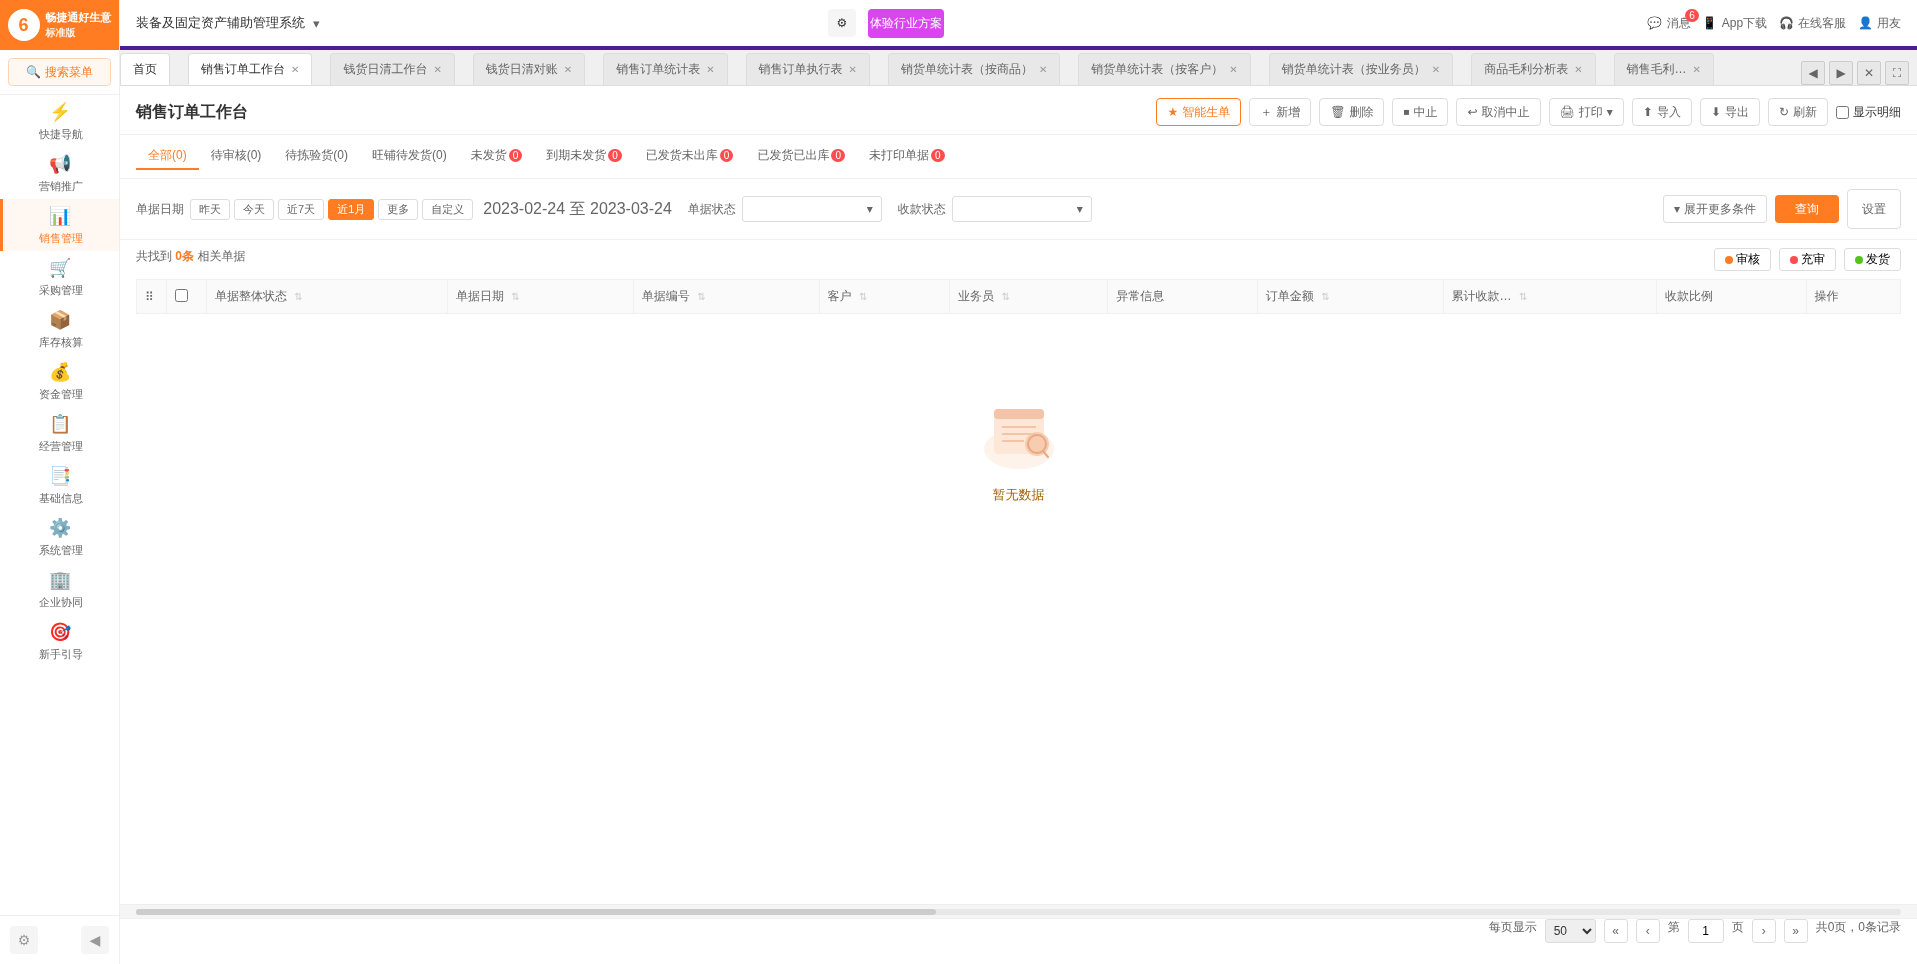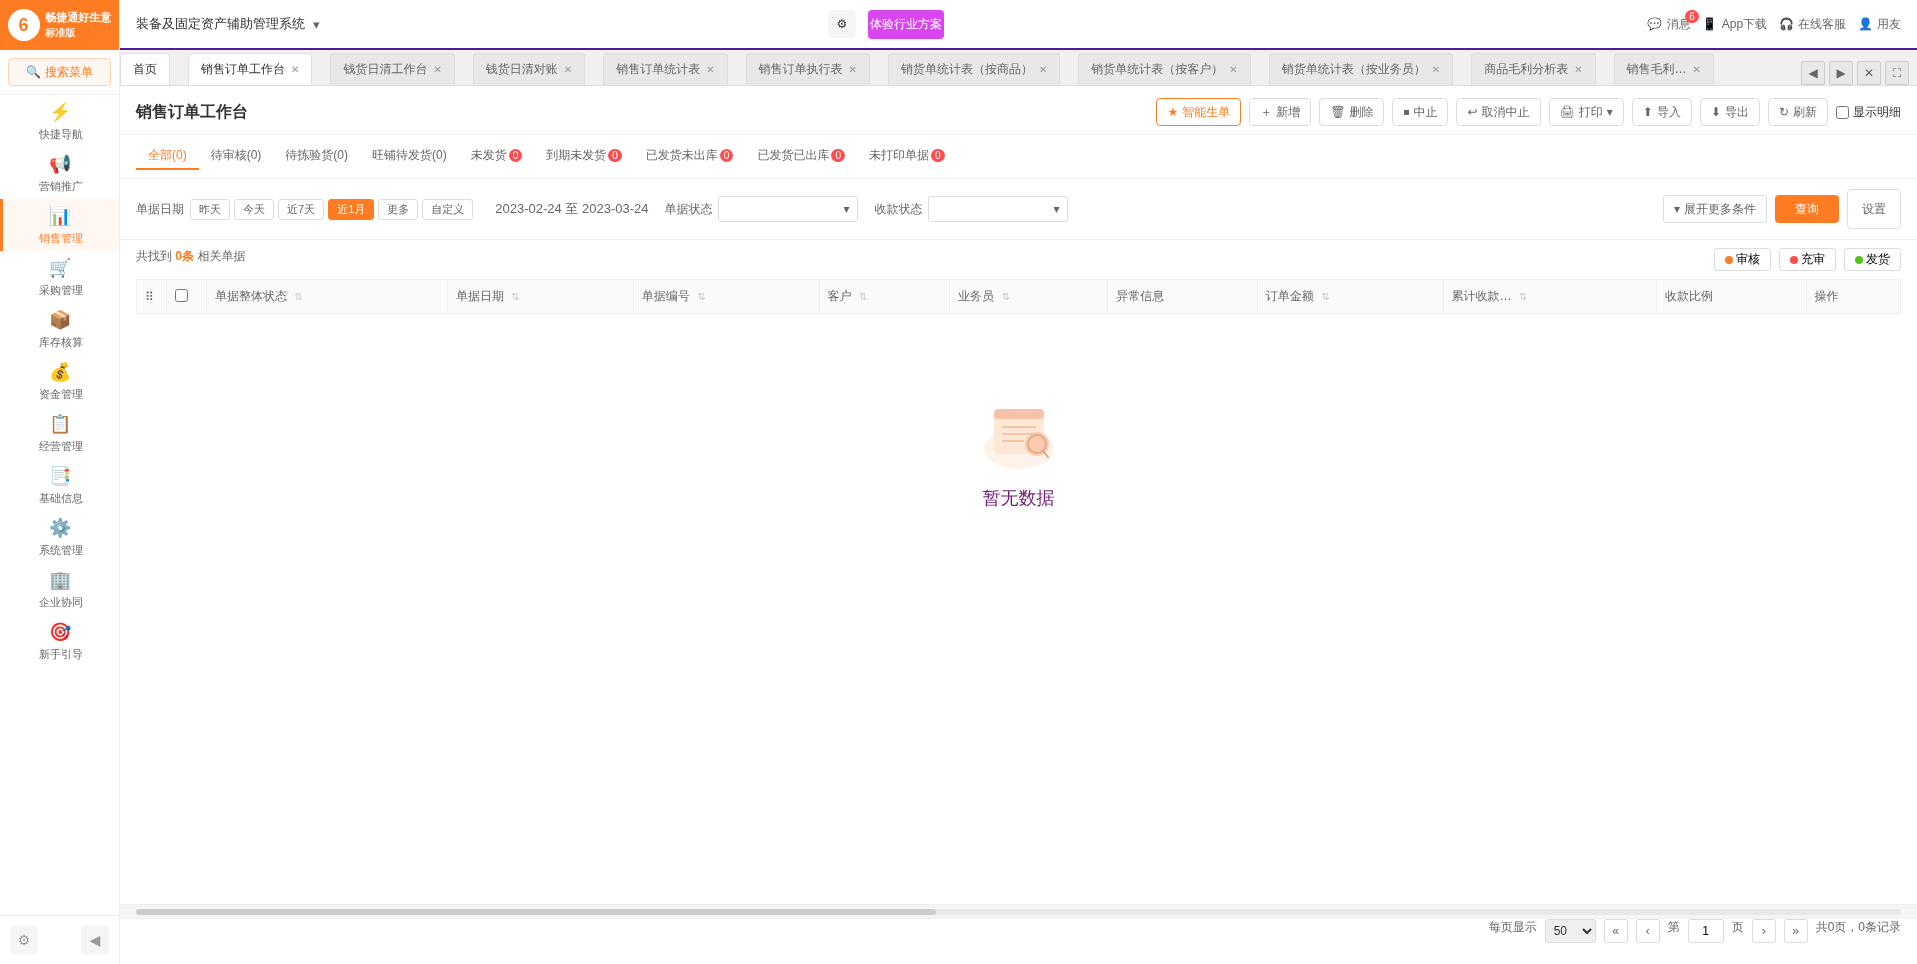--- a/index.html
+++ b/index.html
@@ -16,21 +16,21 @@
     .sidebar-item.active { background: #fff7f2; color: #ff7c22; border-left-color: #ff7c22; }
     .sidebar-item-icon { font-size: 18px; }
     .sidebar-item-label { font-size: 11px; }
     .sidebar-bottom { margin-top: auto; padding: 10px; display: flex; justify-content: space-between; border-top: 1px solid #eee; }
     .sidebar-bottom-btn { width: 28px; height: 28px; background: #f5f5f5; border-radius: 4px; display: flex; align-items: center; justify-content: center; cursor: pointer; color: #999; font-size: 14px; }
 
     
     .main { flex: 1; display: flex; flex-direction: column; height: 964px; overflow: hidden; }
 
     
-    .topbar { height: 50px; background: #fff; display: flex; align-items: center; padding: 0 16px; border-bottom: 2px solid #4c1d95; gap: 12px; flex-shrink: 0; }
+    .topbar { height: 50px; background: #fff; display: flex; align-items: center; padding: 0 16px; border-bottom: 4px solid #4c1d95; gap: 12px; flex-shrink: 0; }
     .topbar-title { font-size: 13px; color: #333; flex: 1; display: flex; align-items: center; gap: 8px; }
     .topbar-dropdown { cursor: pointer; color: #666; }
     .topbar-btn { background: #d946ef; color: #fff; border: none; border-radius: 4px; padding: 6px 2px; cursor: pointer; font-size: 12px; }
     .topbar-icon-group { display: flex; align-items: center; gap: 12px; color: #666; font-size: 12px; }
     .topbar-icon-item { display: flex; align-items: center; gap: 4px; cursor: pointer; position: relative; }
     .badge { background: #ff4d4f; color: #fff; border-radius: 10px; font-size: 10px; padding: 1px 4px; position: absolute; top: -6px; right: -8px; }
 
     
     .tabbar { height: 36px; background: #f0f0f0; display: flex; align-items: flex-end; padding-left: 0; overflow: hidden; flex-shrink: 0; border-bottom: 1px solid #ddd; }
     .tab { height: 32px; padding: 0 12px; background: #e8e8e8; border: 1px solid #ddd; border-bottom: none; border-radius: 4px 4px 0 0; margin-right: 18px; cursor: pointer; display: flex; align-items: center; gap: 6px; font-size: 12px; color: #666; white-space: nowrap; flex-shrink: 0; }
@@ -57,21 +57,21 @@
     .filter-tab .badge-red { background: #ff4d4f; color: #fff; border-radius: 10px; font-size: 10px; padding: 1px 4px; margin-left: 2px; }
 
     
     .filter-area { padding: 10px 16px; background: #fff; border-bottom: 1px solid #f0f0f0; flex-shrink: 0; }
     .filter-row { display: flex; align-items: center; gap: 16px; flex-wrap: wrap; }
     .filter-item { display: flex; align-items: center; gap: 6px; }
     .filter-label { color: #666; font-size: 12px; white-space: nowrap; }
     .filter-date-btns { display: flex; gap: 4px; }
     .date-btn { padding: 2px 8px; border: 1px solid #ddd; border-radius: 3px; cursor: pointer; font-size: 11px; color: #666; background: #fff; }
     .date-btn.active { background: #ff7c22; color: #fff; border-color: #ff7c22; }
-    .date-range { display: flex; align-items: center; gap: 4px; font-size: 13px; color: #666; margin-left: 16px; }
+    .date-range { display: flex; align-items: center; gap: 4px; font-size: 16px; color: #666; margin-left: 4px; }
     .filter-select { height: 26px; padding: 0 8px; border: 1px solid #ddd; border-radius: 3px; font-size: 12px; color: #666; min-width: 120px; cursor: pointer; background: #fff; display: flex; align-items: center; justify-content: space-between; gap: 4px; }
     .expand-btn { display: flex; align-items: center; gap: 4px; color: #666; font-size: 12px; cursor: pointer; border: 1px solid #ddd; border-radius: 3px; padding: 3px 10px; background: #fff; }
     .query-btn { height: 28px; padding: 0 20px; background: #ff7c22; color: #fff; border: none; border-radius: 4px; cursor: pointer; font-size: 12px; }
     .setting-btn { height: 40px; padding: 0 14px; background: #fff; border: 1px solid #ddd; border-radius: 4px; cursor: pointer; font-size: 12px; color: #666; }
 
     
     .table-area { flex: 1; overflow: auto; padding: 0 16px; }
     .table-summary { padding: 8px 0; color: #666; font-size: 12px; display: flex; align-items: flex-start; justify-content: space-between; }
     .table-summary-actions { display: flex; gap: 8px; }
     .summary-action-btn { padding: 2px 10px; border: 1px solid #ddd; border-radius: 3px; cursor: pointer; font-size: 12px; background: #fff; display: flex; align-items: center; gap: 3px; }
@@ -82,21 +82,21 @@
 
     .data-table { width: 100%; border-collapse: collapse; font-size: 12px; }
     .data-table th { background: #fafafa; border: 1px solid #f0f0f0; padding: 8px; text-align: left; color: #666; font-weight: normal; white-space: nowrap; }
     .data-table .sort-icon { color: #ccc; font-size: 10px; margin-left: 4px; }
     .checkbox-th { width: 40px; text-align: center; }
     .drag-th { width: 30px; }
 
     
     .empty-state { display: flex; flex-direction: column; align-items: center; justify-content: center; padding: 80px 0; color: #ccc; }
     .empty-icon { width: 100px; height: 80px; position: relative; margin-bottom: 12px; }
-    .empty-text { font-size: 18px; color: #701a75; }
+    .empty-text { font-size: 13px; color: #a16207; }
 
     
     .pagination { height: 46px; background: #fff; border-top: 1px solid #f0f0f0; display: flex; align-items: flex-start; justify-content: flex-end; padding: 0 16px; gap: 8px; font-size: 12px; color: #666; flex-shrink: 0; }
     .page-size-select { height: 24px; border: 1px solid #ddd; border-radius: 3px; padding: 0 4px; font-size: 12px; color: #333; }
     .page-btn { width: 24px; height: 24px; border: 1px solid #ddd; border-radius: 3px; cursor: pointer; background: #fff; display: flex; align-items: center; justify-content: center; color: #666; font-size: 12px; }
     .page-input { width: 36px; height: 24px; border: 1px solid #ddd; border-radius: 3px; text-align: center; font-size: 12px; }
 
     
     .scroll-bar-area { height: 14px; background: #f5f5f5; border-top: 1px solid #eee; display: flex; align-items: center; padding: 0 16px; flex-shrink: 0; }
     .scroll-track { flex: 1; height: 6px; background: #e8e8e8; border-radius: 3px; position: relative; }

